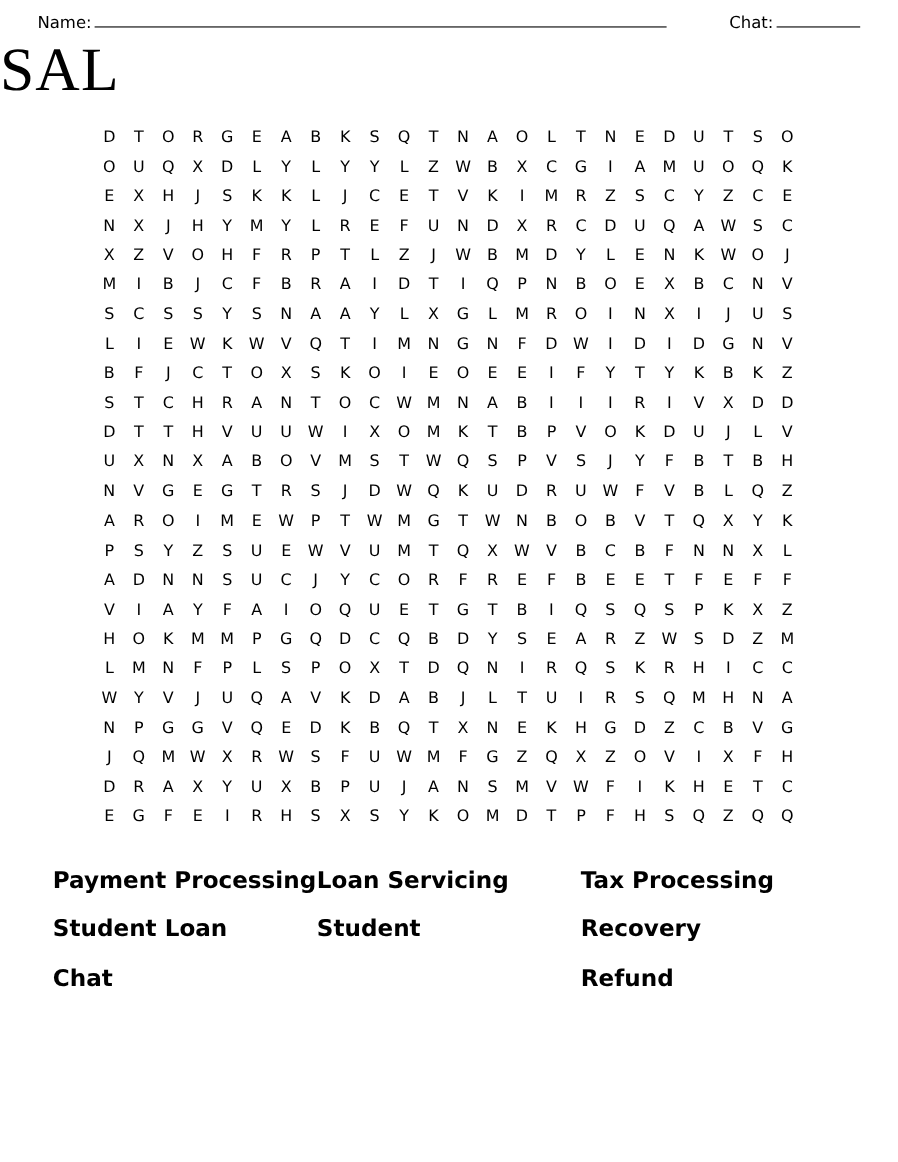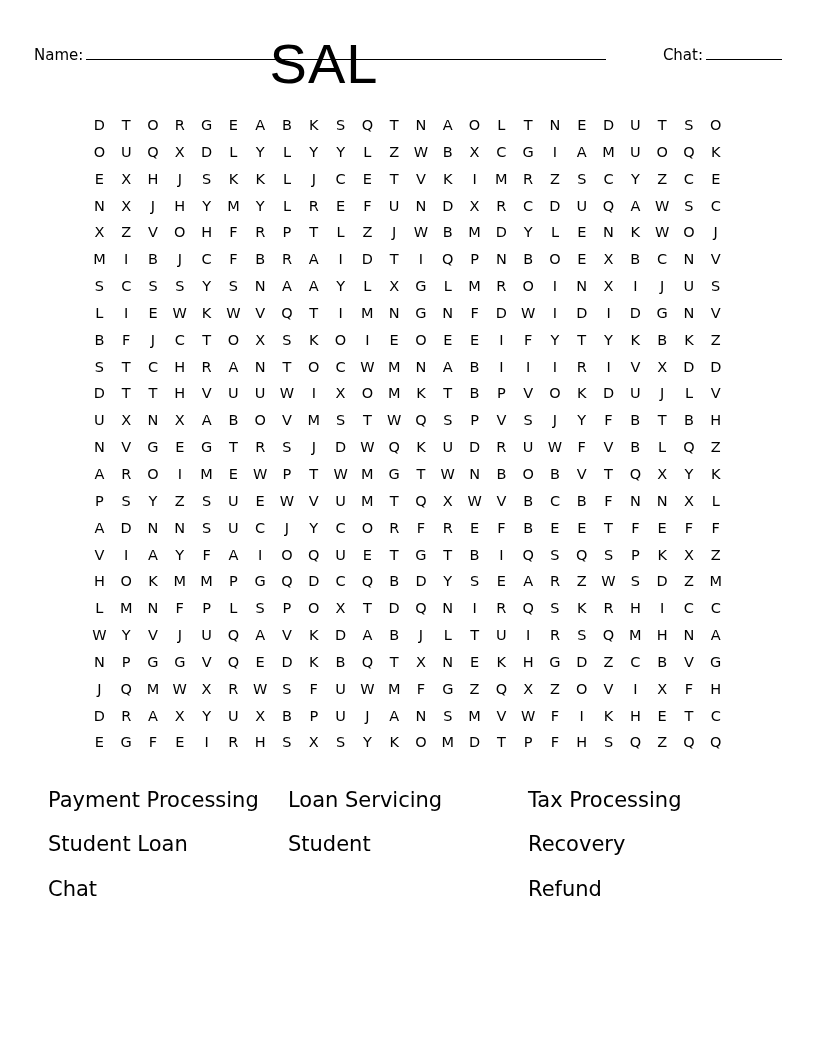--- a/index.html
+++ b/index.html
@@ -23,21 +23,20 @@
     top: 0px;
     left: 0px;
     width: 816px;
     height: 28px;
     display: flex;
     align-items: flex-end;
     padding-left: 34px;
     padding-right: 34px;
     box-sizing: border-box;
     font-size: 15px;
-    margin-top: 35px;
   }
   .field-group {
     display: flex;
     align-items: baseline;
     white-space: nowrap;
   }
   .field-label {
     font-size: 15px;
     line-height: 16px;
   }
@@ -50,26 +49,25 @@
   .rule-name { width: 520px; }
   .rule-date { width: 76px; }
   .header-spacer { flex: 1 1 auto; }
 
   
   .puzzle-title {
     position: absolute;
     top: 32px;
     left: 0;
     width: 648px;
-    text-align: center;
     font-size: 56px;
     line-height: 64px;
     font-weight: normal;
     letter-spacing: 1px;
-    font-family: Liberation Sans, sans-serif;
+    font-family: Liberation Serif, serif;
   }
 
   
   .grid-wrap {
     position: absolute;
     top: 112px;
     left: 86px;
     width: 644px;
   }
   .grid-row {
@@ -85,20 +83,21 @@
     font-family: "DejaVu Sans", "Liberation Sans", sans-serif;
   }
 
   
   .wordlist {
     position: absolute;
     top: 778px;
     left: 0px;
     width: 692px;
     height: 180px;
+    font-weight: bold;
   }
   .wl-col {
     position: absolute;
     top: 0;
   }
   .wl-col-0 { left: 48px;  width: 235px; }
   .wl-col-1 { left: 288px; width: 235px; }
   .wl-col-2 { left: 528px; width: 255px; }
   .wl-item {
     font-size: 21px;

